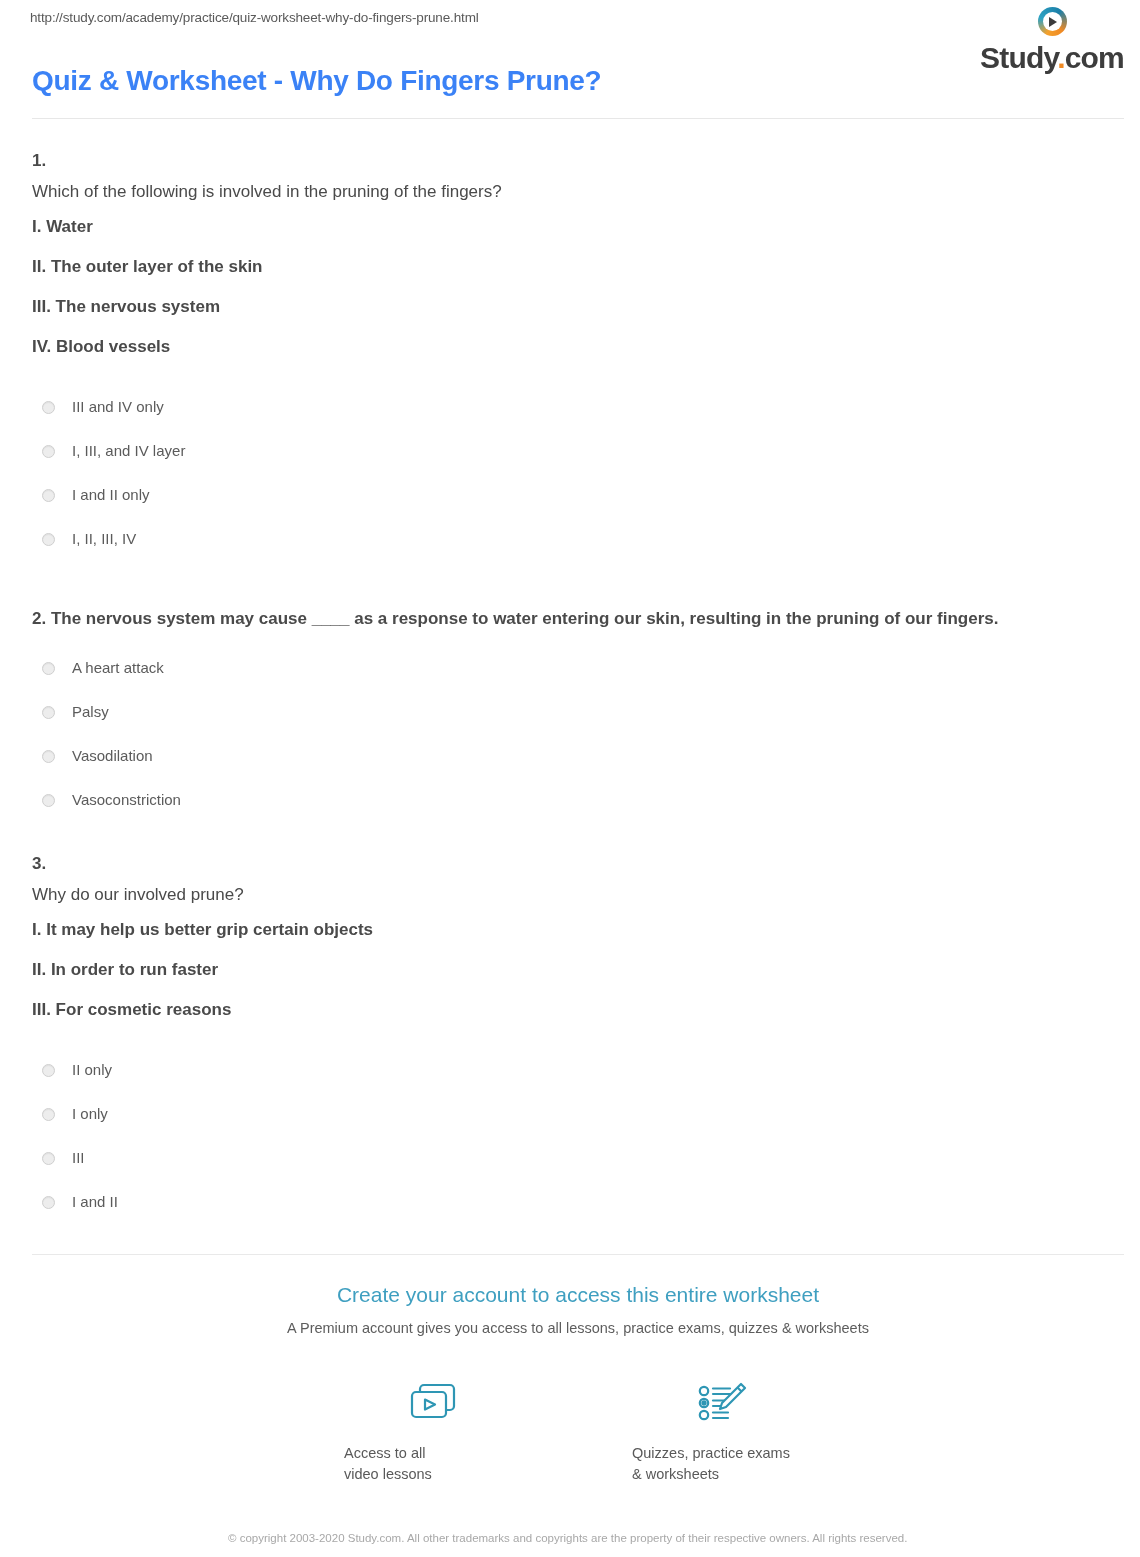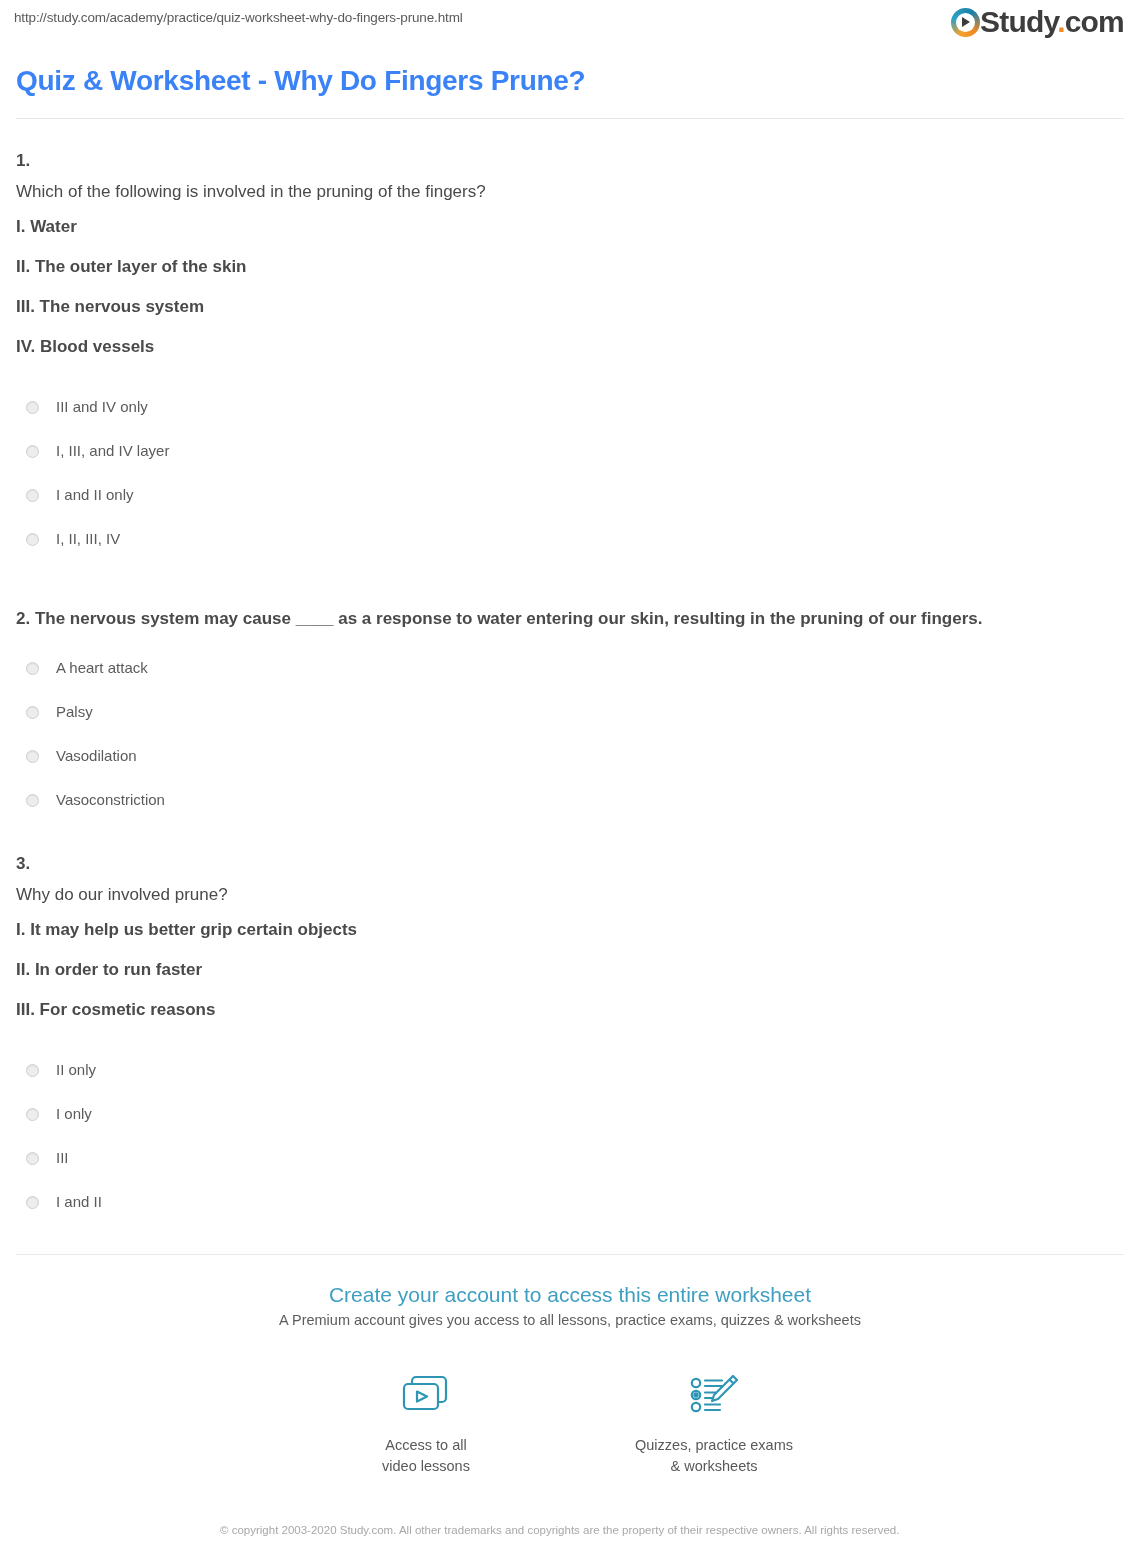--- a/index.html
+++ b/index.html
@@ -14,20 +14,21 @@
     font-family: "Liberation Sans", sans-serif;
     color: #4a4a4a;
     -webkit-font-smoothing: antialiased;
     overflow: hidden;
   }
   .page {
     position: relative;
     width: 1140px;
     height: 1557px;
     box-sizing: border-box;
+    padding-left: 16px;
   }
 
   
   .topbar {
     position: relative;
     height: 52px;
     padding: 10px 14px 0 14px;
     box-sizing: border-box;
   }
   .url {
@@ -36,20 +37,22 @@
     letter-spacing: -0.15px;
     white-space: nowrap;
     line-height: 16px;
   }
   .logo {
     position: absolute;
     top: 7px;
     right: 16px;
     display: flex;
     align-items: center;
+    gap: 7px;
+    flex-direction: column;
   }
   .logo-mark {
     width: 29px;
     height: 29px;
     border-radius: 50%;
     position: relative;
     background: conic-gradient(from 135deg, #f08a24 0deg, #f4a12c 70deg, #2ea3c4 150deg, #1b7fa8 260deg, #f08a24 360deg);
     display: inline-block;
     flex: none;
   }
@@ -168,30 +171,31 @@
     font-size: 21px;
     color: #3f9fc0;
     line-height: 28px;
     font-weight: normal;
     margin: 0;
   }
   .cta-sub {
     font-size: 14.5px;
     color: #5d5d5d;
     line-height: 22px;
+    margin-top: 8px;
   }
   .features {
     display: flex;
     justify-content: center;
     gap: 108px;
     margin-top: 40px;
   }
   .feature {
     width: 180px;
-    text-align: center;
+    text-align: left;
   }
   .feature-icon {
     height: 50px;
     display: flex;
     align-items: center;
     justify-content: center;
   }
   .feature-label {
     margin-top: 14px;
     font-size: 14.5px;

